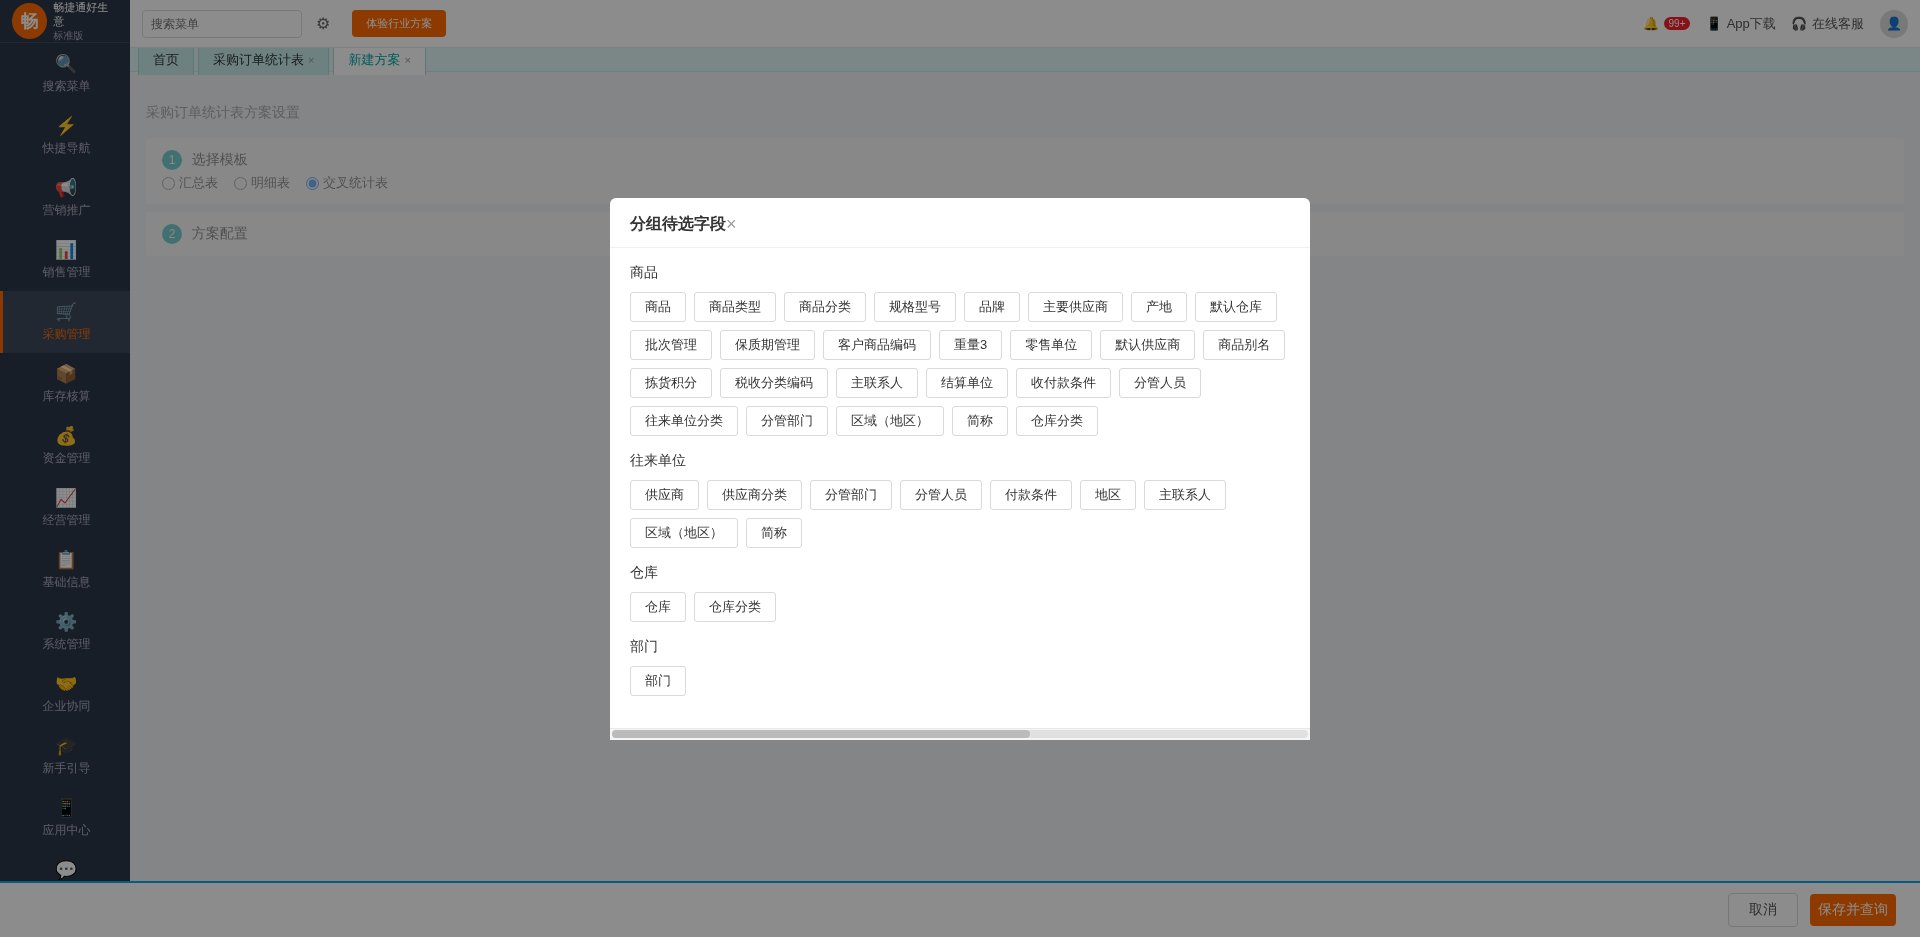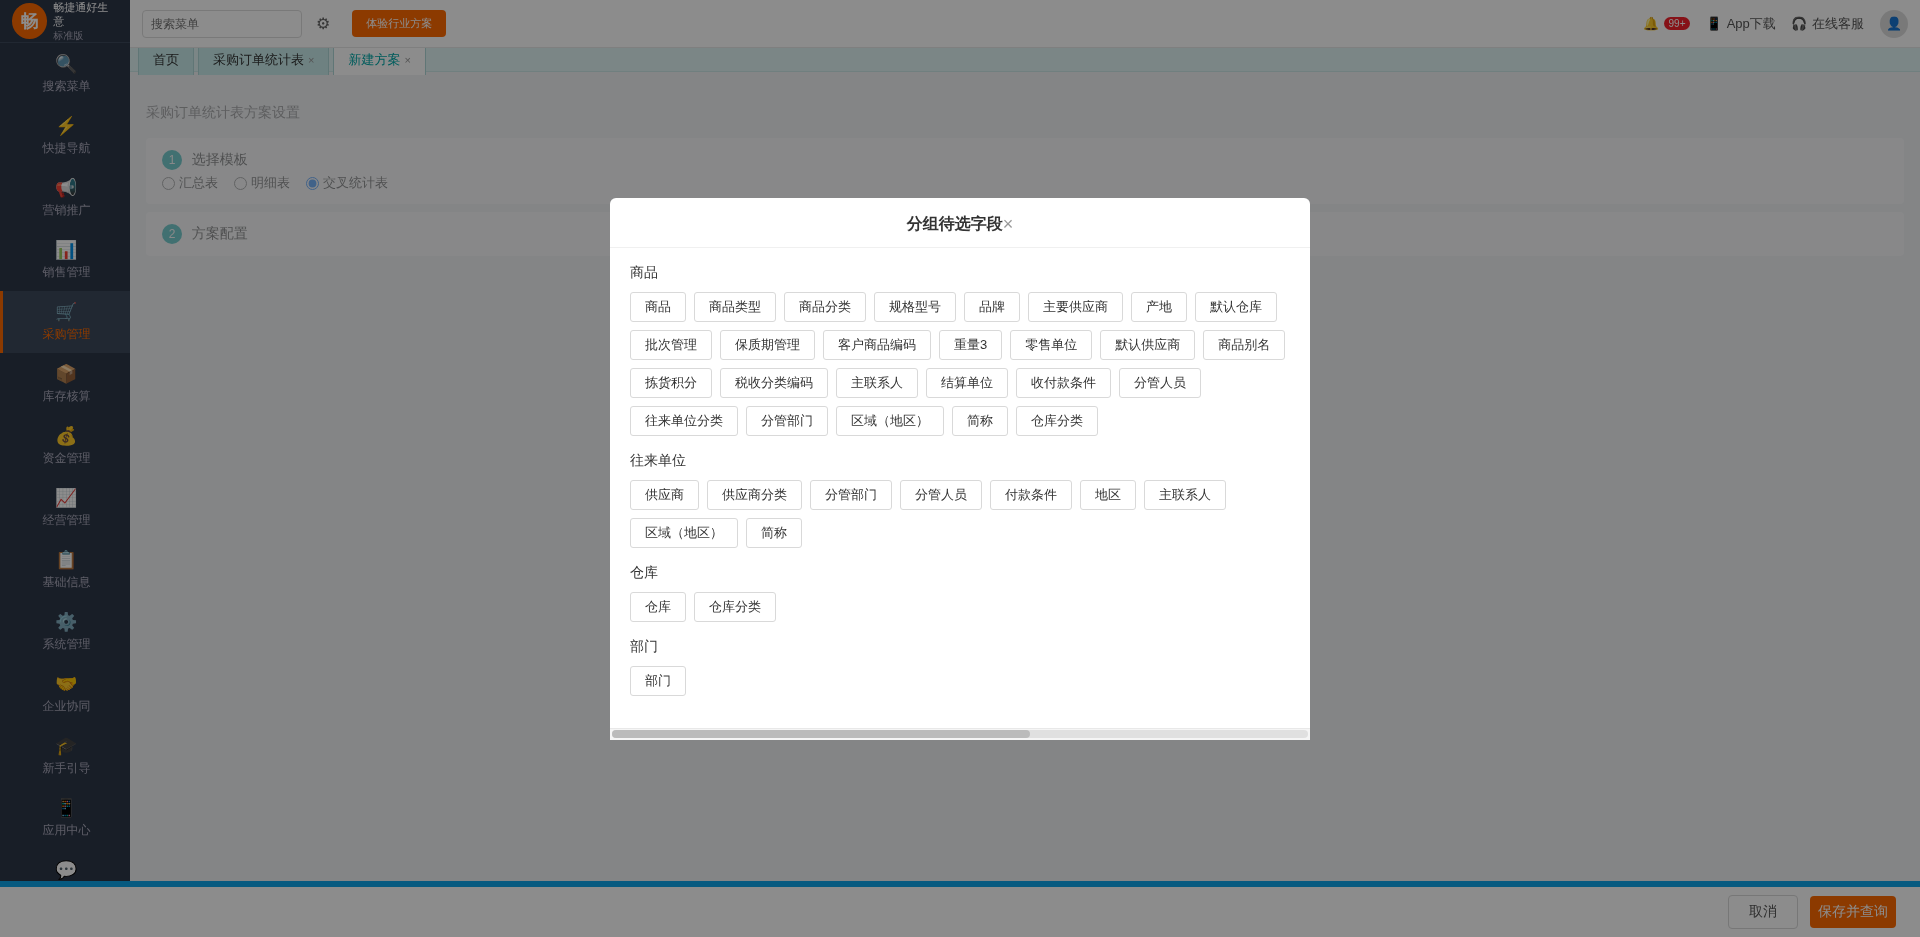--- a/index.html
+++ b/index.html
@@ -103,21 +103,21 @@
       background: #fff;
       border-radius: 6px;
       width: 700px;
       max-height: 600px;
       display: flex; flex-direction: column;
       position: relative;
     }
     .modal-header {
       padding: 16px 20px 12px;
       border-bottom: 1px solid #f0f0f0;
-      display: flex; justify-content: center; align-items: center;
+      display: flex; justify-content: flex-start; align-items: center;
       flex-shrink: 0;
     }
     .modal-title { font-size: 16px; font-weight: 600; color: #333; }
     .modal-close {
       cursor: pointer; color: #999; font-size: 18px; background: none; border: none;
     }
     .modal-body {
       padding: 16px 20px;
       overflow-y: auto;
       flex: 1;
@@ -163,21 +163,21 @@
     .modal-body::-webkit-scrollbar { width: 6px; }
     .modal-body::-webkit-scrollbar-track { background: #f1f1f1; }
     .modal-body::-webkit-scrollbar-thumb { background: #ccc; border-radius: 3px; }
 
     
     .bottom-bar {
       position: fixed; bottom: 0; left: 0; right: 0;
       height: 56px; background: #fff;
       display: flex; align-items: center; justify-content: flex-end;
       padding: 0 24px; gap: 12px;
-      border-top: 6px solid #0ea5e9;
+      border-top: 2px solid #0ea5e9;
       z-index: 150;
     }
     .cancel-btn {
       padding: 7px 20px; border: 1px solid #d9d9d9; border-radius: 4px;
       background: #fff; cursor: pointer; font-size: 14px; color: #555;
     }
     .confirm-btn {
       padding: 7px 8px; border: none; border-radius: 4px;
       background: #ff6a00; color: #fff; cursor: pointer; font-size: 14px;
     }

